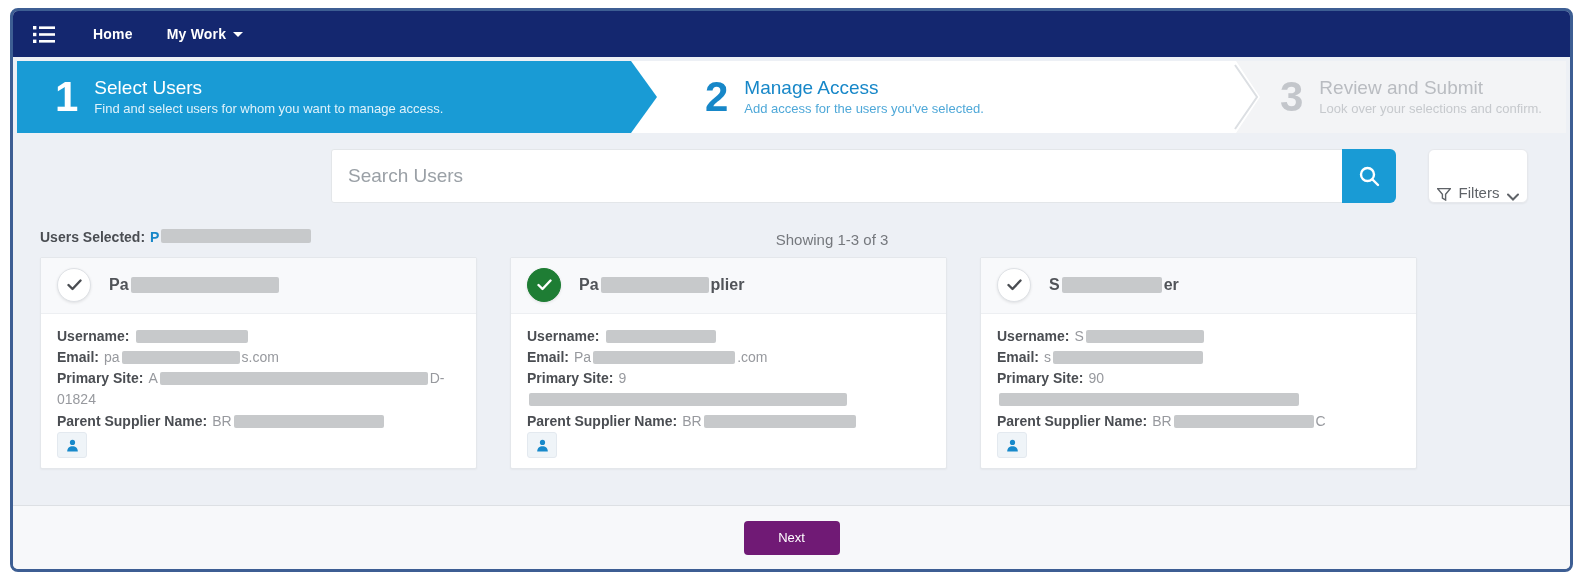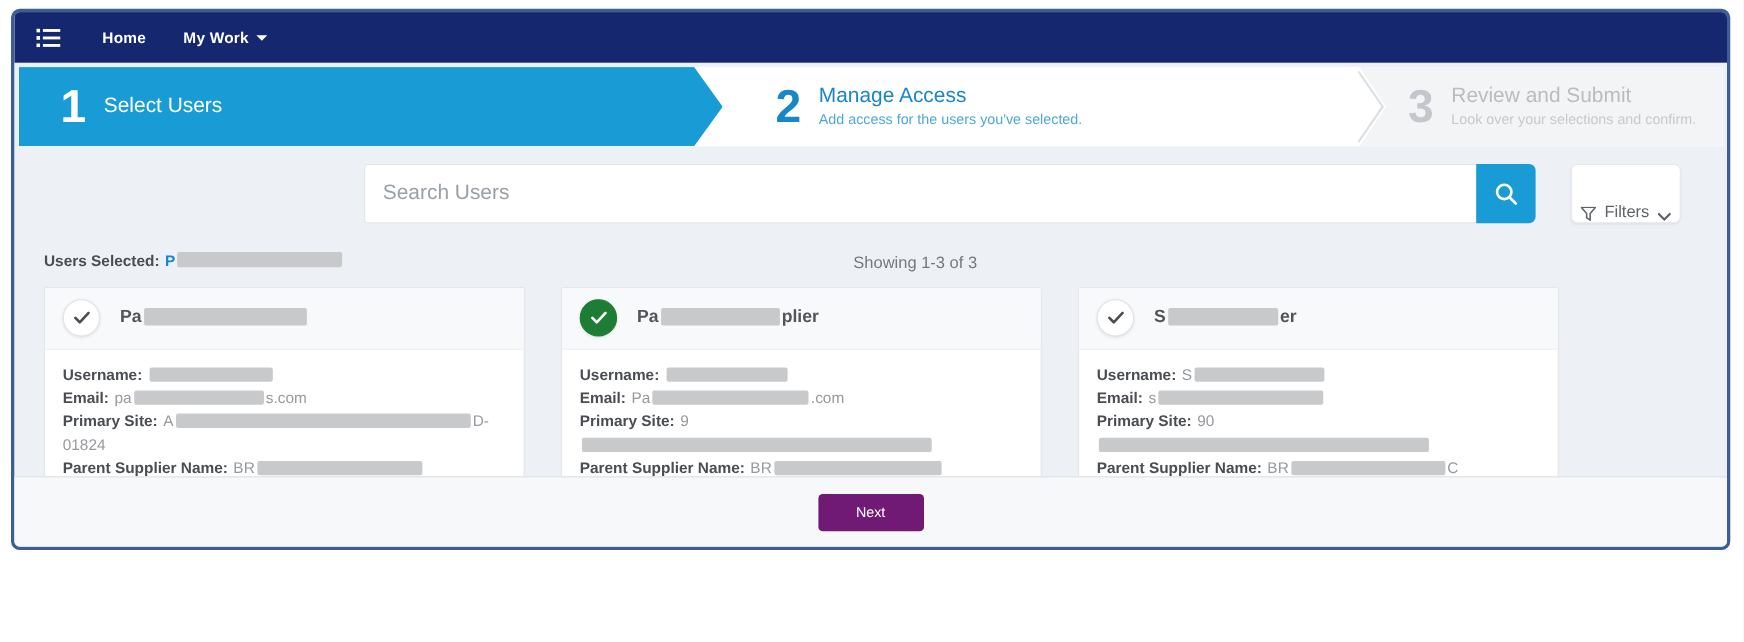--- a/index.html
+++ b/index.html
@@ -2,21 +2,21 @@
 <html><head>
 <meta charset="utf-8">
 <style>
   * { box-sizing: border-box; }
   html,body { margin:0; padding:0; }
   body {
     width:1585px; height:584px; overflow:hidden; background:#ffffff;
     font-family:"Liberation Sans", sans-serif;
   }
   .frame {
-    position:absolute; left:10px; top:8px; width:1563px; height:492px;
+    position:absolute; left:10px; top:8px; width:1563px; height:564px;
     border:3px solid #3D5E93; border-radius:8px; background:#EDF0F5; overflow:hidden;
   }
   
   .navbar {
     height:46px; background:#14276F; display:flex; align-items:center;
     padding:0 16px; color:#fff;
   }
   .menu-btn { width:30px; height:30px; display:flex; align-items:center; justify-content:center; cursor:pointer; }
   .nav-item {
     color:#fff; font-size:14px; font-weight:700; margin-left:34px; cursor:pointer;
@@ -69,21 +69,21 @@
   .status-row { position:relative; height:24px; margin-top:26px; padding:0 27px; font-size:14px; }
   .users-selected { display:flex; }
   .users-selected .lbl { font-weight:700; color:#4A4D52; margin-right:5px; }
   .users-selected .val-prefix { color:#1787C8; font-weight:700; }
   .showing {
     position:absolute; left:50%; top:2px; transform:translateX(-14%);
     color:#75787D; font-size:15px;
   }
   .redact { display:inline-block; height:14px; background:#C7C9CB; border-radius:2px; vertical-align:-2px; margin:0 2px; }
   
-  .cards-row { display:flex; gap:33px; padding:12px 27px 0; align-items:center; height:216px; }
+  .cards-row { display:flex; gap:33px; padding:12px 27px 0; align-items:flex-end; height:216px; }
   .card {
     flex:0 0 437px; background:#fff; border:1px solid #E4E7EB; border-radius:2px;
     display:flex; flex-direction:column; box-shadow:0 1px 2px rgba(0,0,0,.04);
   }
   .card-header {
     height:56px; background:#F8F9FB; border-bottom:1px solid #EDEFF2;
     display:flex; align-items:center; gap:18px; padding:0 16px; flex:0 0 auto;
   }
   .check-circle {
     width:34px; height:34px; border-radius:50%; background:#fff; border:1px solid #DFE2E6;
@@ -137,20 +137,21 @@
       <span>My Work</span>
       <span class="caret-down"></span>
     </div>
   </div>
 
   <div class="stepper">
     <div class="step step1">
       <span class="num">1</span>
       <span>
         <div class="ttl">Select Users</div>
+        <div class="sub">Find and select users for whom you want to manage access.</div>
       </span>
     </div>
     <div class="step step2">
       <span class="num">2</span>
       <span>
         <div class="ttl">Manage Access</div>
         <div class="sub">Add access for the users you've selected.</div>
       </span>
     </div>
     <div class="step step3">

